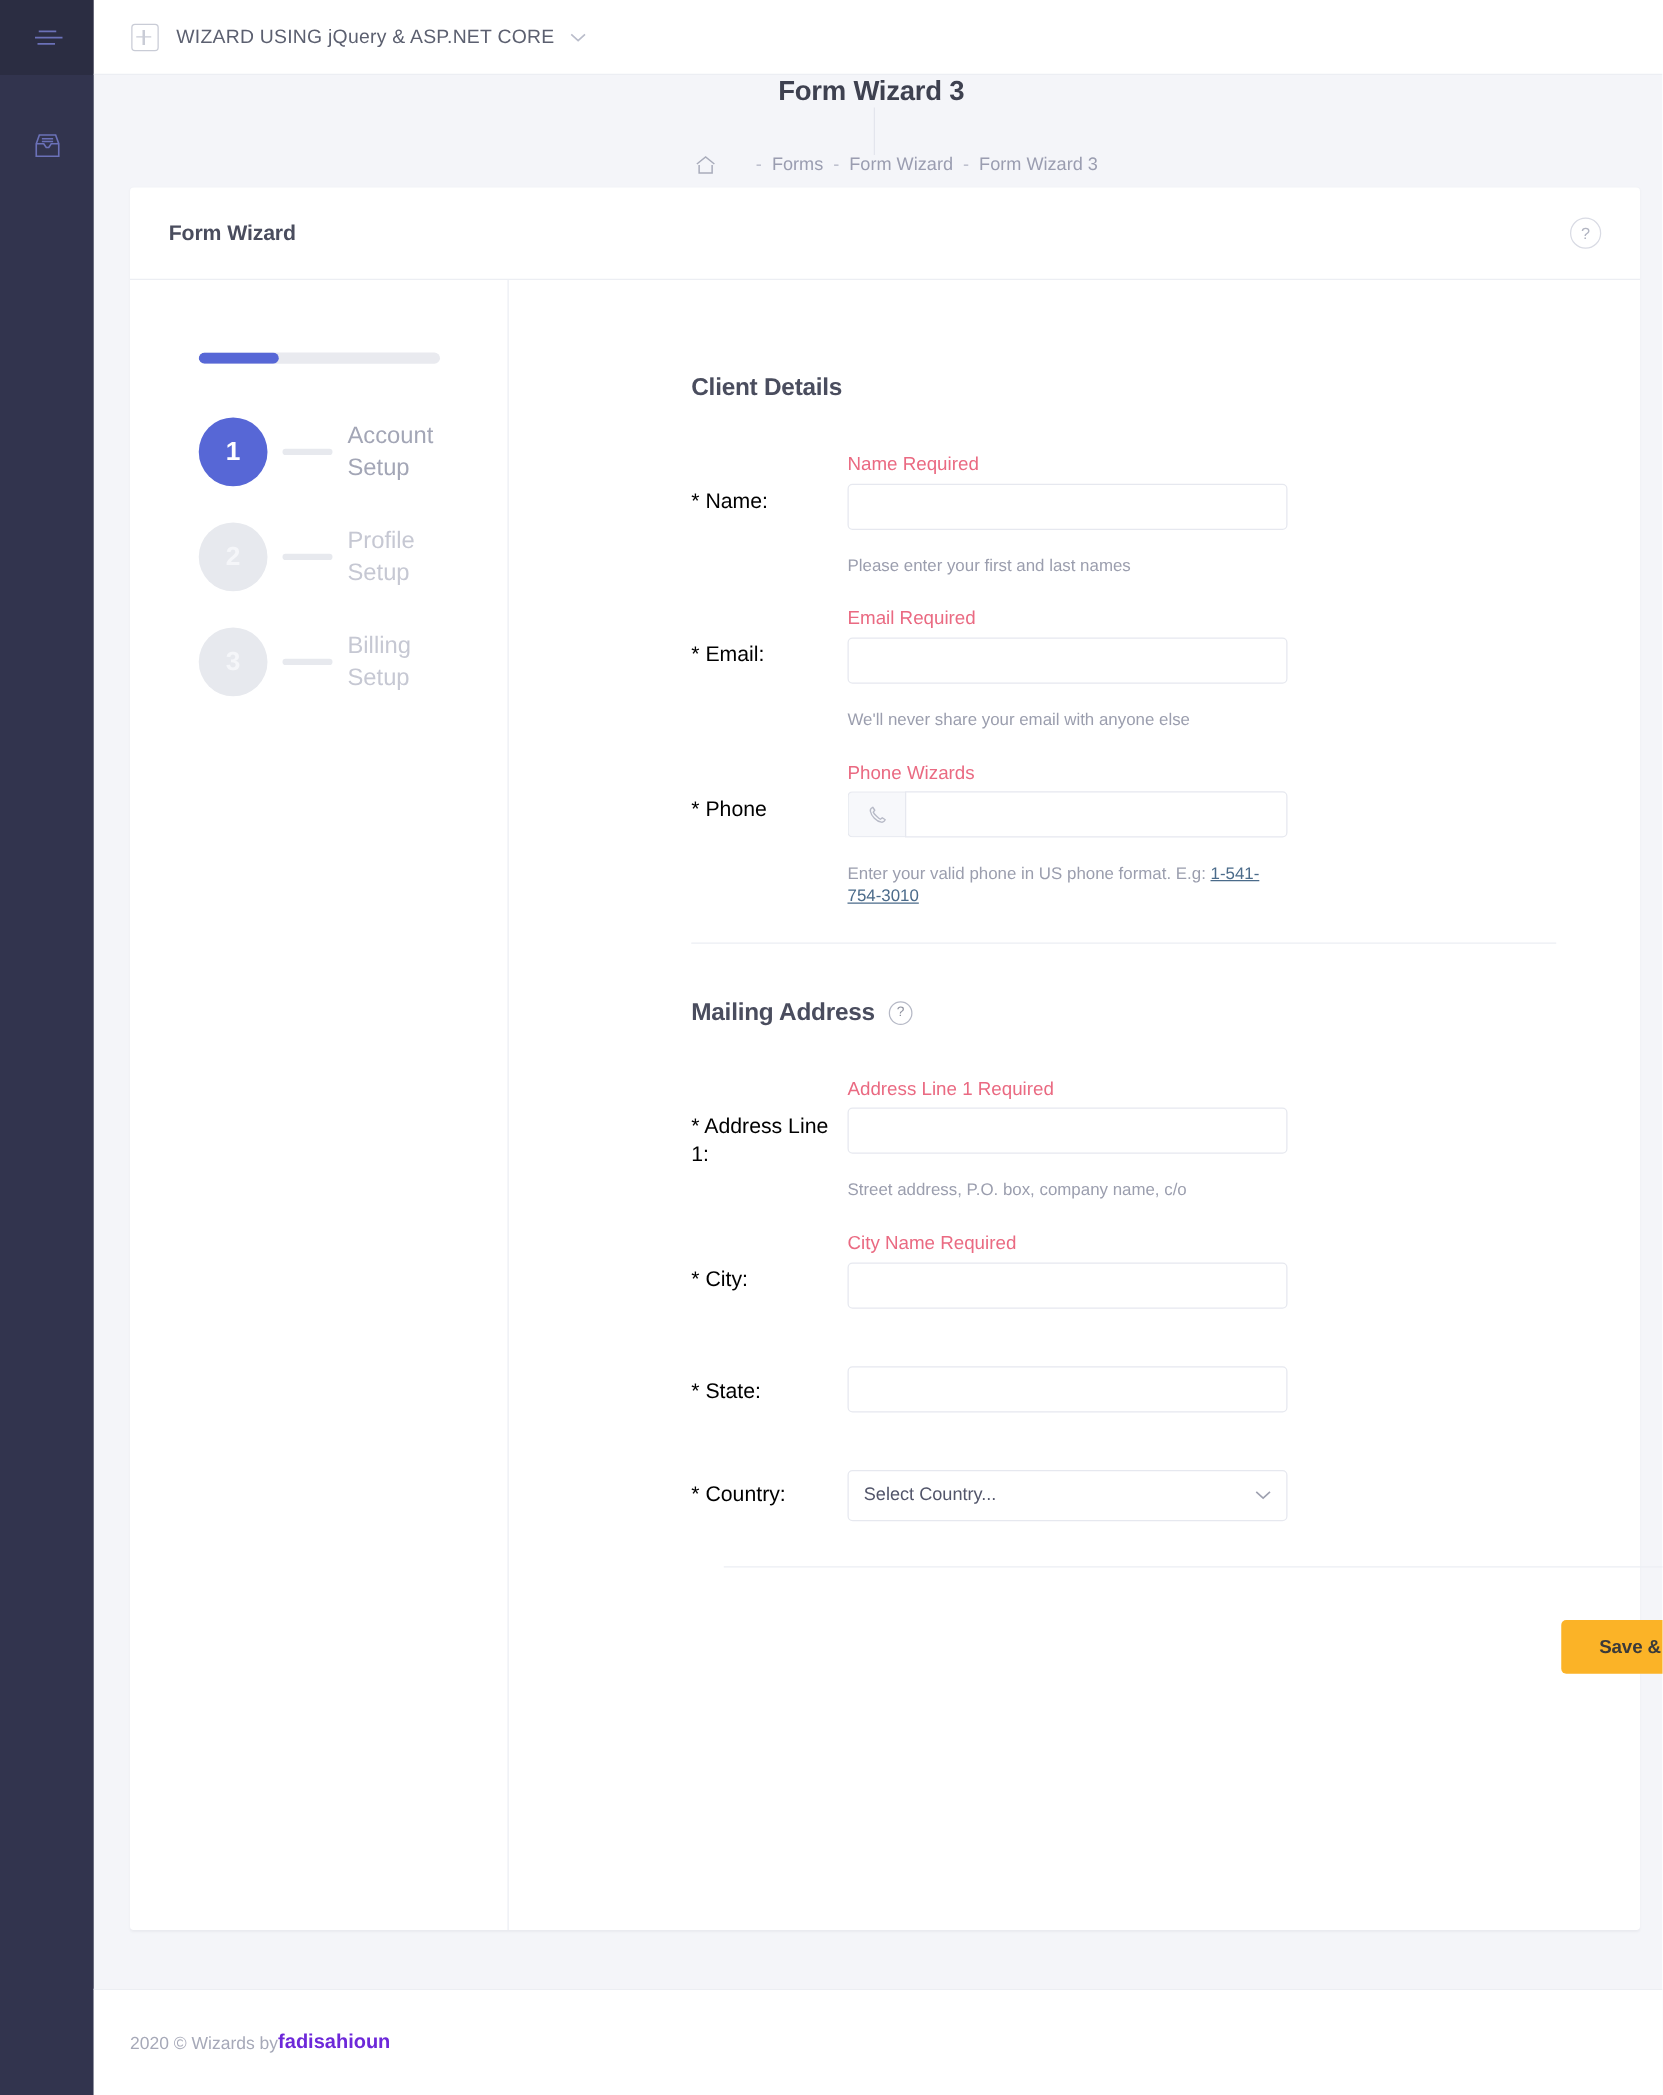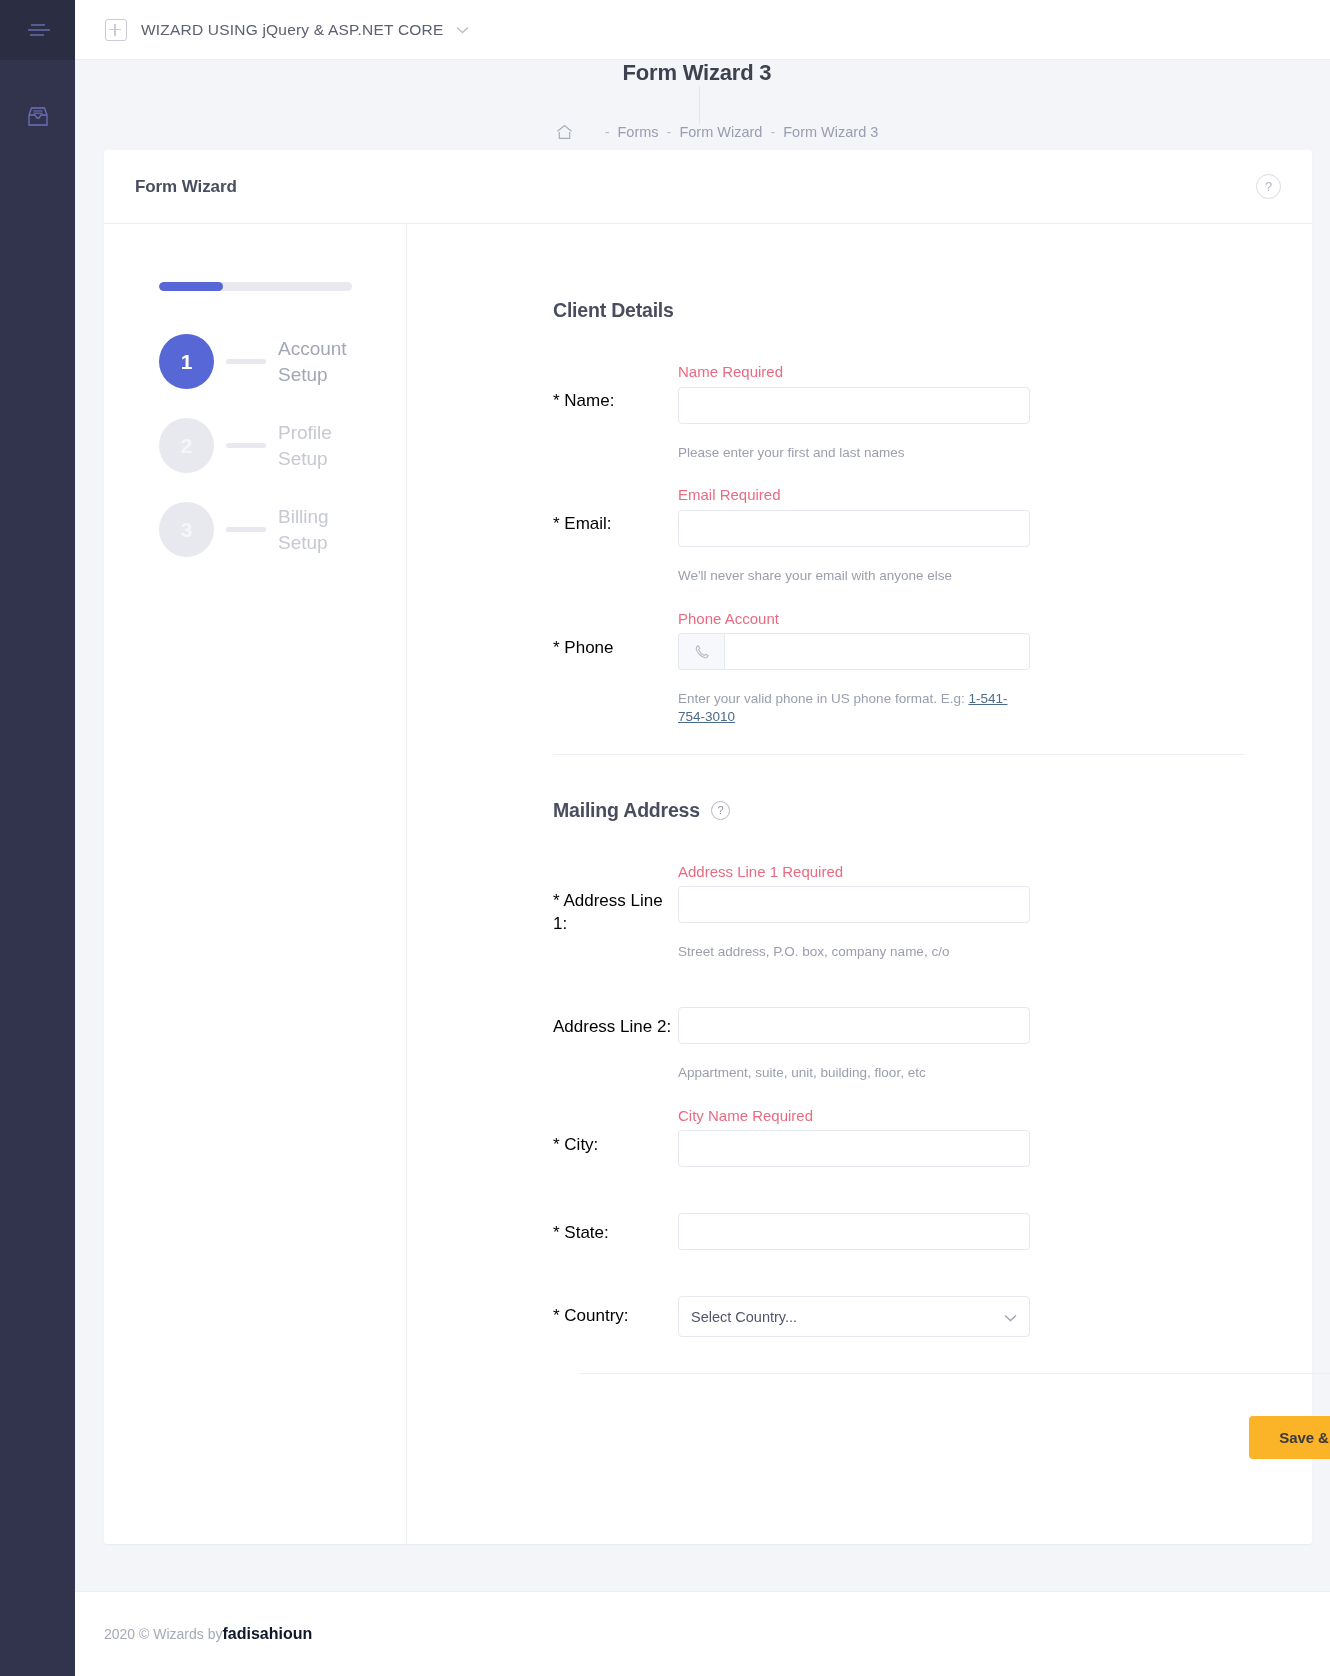--- a/index.html
+++ b/index.html
@@ -169,21 +169,21 @@
     letter-spacing:-.1px; cursor:pointer; font-family:"Liberation Sans", sans-serif;
   }
 
   
   .page-footer {
     position:absolute; left:0; bottom:0; width:1255px; height:85px;
     background:#ffffff; border-top:1px solid #eceef3;
     display:flex; align-items:center; padding-left:29px;
   }
   .page-footer .txtm { font-size:14px; color:#a6a9b8; }
-  .page-footer .brandlink { color:#0f172a; font-weight:700; text-decoration:none; }
+  .page-footer .brandlink { color:#6d28d9; font-weight:700; text-decoration:none; }
 </style>
 </head>
 <body>
 
 <div class="rail">
   <div class="rail-top">
     <span class="rail-icon">
       <svg width="28" height="18" viewBox="0 0 28 18" fill="none">
         <line x1="7" y1="4" x2="21" y2="4" stroke="#6b71b8" stroke-width="1.4"></line>
         <line x1="4" y1="9" x2="26" y2="9" stroke="#6b71b8" stroke-width="1.4"></line>
@@ -290,21 +290,21 @@
             <div class="fld-ctrl">
               <div class="err-msg">Email Required</div>
               <input class="txt" type="text" placeholder="" style="">
               <div class="hint">We'll never share your email with anyone else</div>
             </div>
           </div>
 
           <div class="fld">
             <div class="fld-label">* Phone</div>
             <div class="fld-ctrl">
-              <div class="err-msg">Phone Account</div>
+              <div class="err-msg">Phone Wizards</div>
               <div class="input-group">
                 <span class="ig-addon">
                   <svg width="16" height="16" viewBox="0 0 16 16" fill="none">
                     <path d="M4.2 1.8 C3 2.4 2 3.6 2.3 5 C3 8.8 7.2 13 11 13.7 C12.4 14 13.6 13 14.2 11.8 L11.8 10.2 L10.3 11.4 C8.6 10.6 5.4 7.4 4.6 5.7 L5.8 4.2 Z" stroke="#b7bac7" stroke-width="1.1" fill="none" stroke-linejoin="round"></path>
                   </svg>
                 </span>
                 <input class="txt" type="text" placeholder="" style="">
               </div>
               <div class="hint">
                 <span>Enter your valid phone in US phone format. E.g: </span><a>1-541-754-3010</a>
@@ -321,28 +321,20 @@
 
           <div class="fld">
             <div class="fld-label">* Address Line 1:</div>
             <div class="fld-ctrl">
               <div class="err-msg">Address Line 1 Required</div>
               <input class="txt" type="text" placeholder="" style="">
               <div class="hint">Street address, P.O. box, company name, c/o</div>
             </div>
           </div>
 
-          <div class="fld">
-            <div class="fld-label nolabelpad">Address Line 2:</div>
-            <div class="fld-ctrl">
-              <div class="err-spacer"></div>
-              <input class="txt" type="text" placeholder="" style="">
-              <div class="hint">Appartment, suite, unit, building, floor, etc</div>
-            </div>
-          </div>
 
           <div class="fld">
             <div class="fld-label">* City:</div>
             <div class="fld-ctrl">
               <div class="err-msg">City Name Required</div>
               <input class="txt" type="text" placeholder="" style="">
             </div>
           </div>
 
           <div class="fld">

